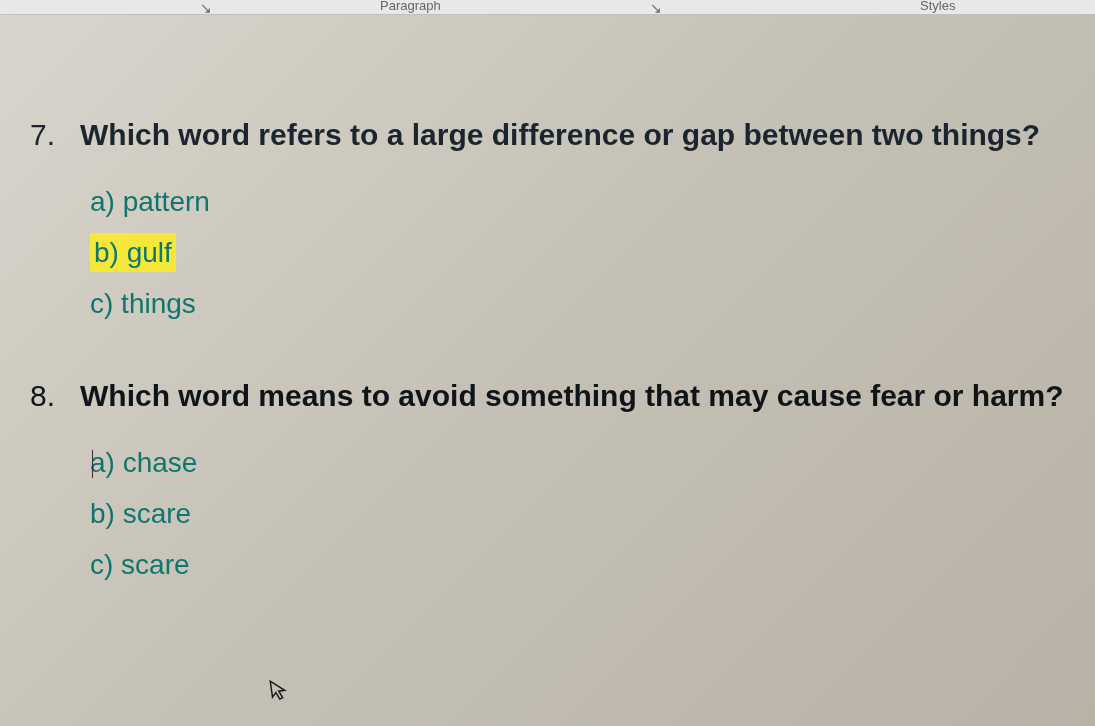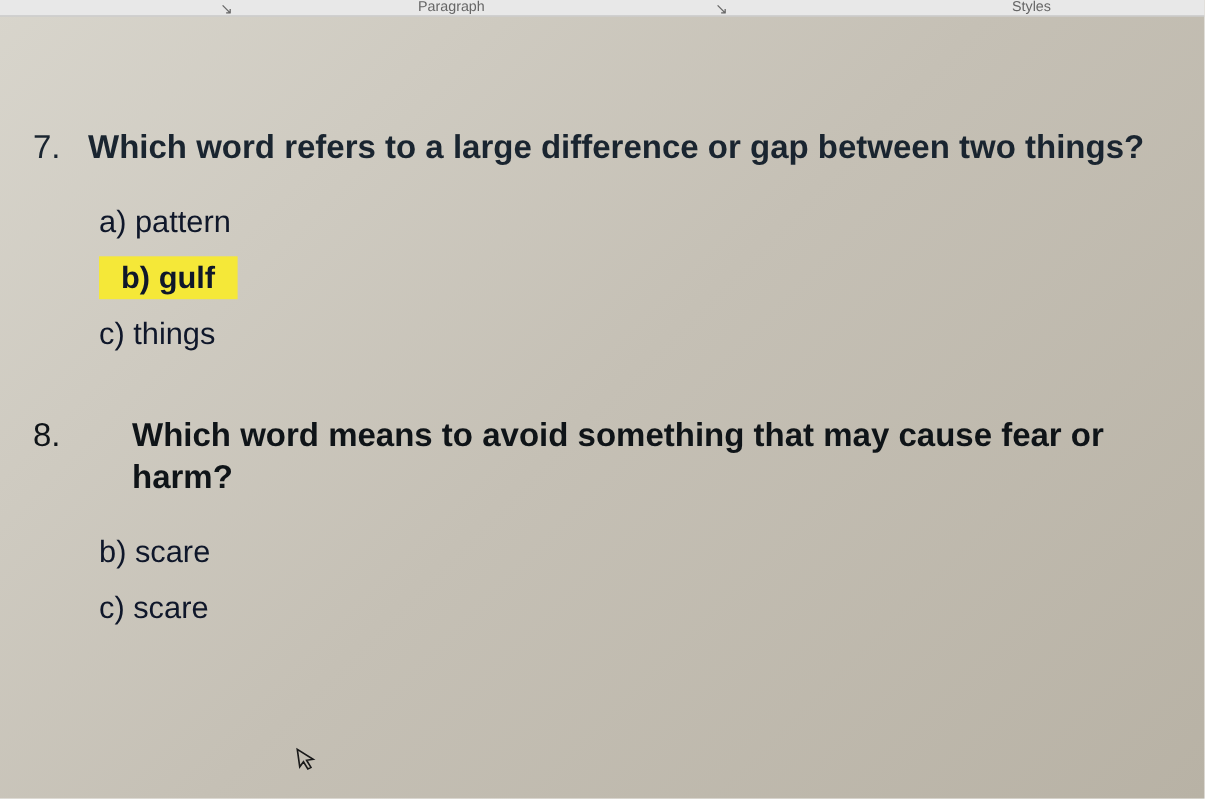--- a/index.html
+++ b/index.html
@@ -72,29 +72,29 @@
       font-size: 30px;
       font-weight: 700;
       color: #1a2530;
       line-height: 1.3;
     }
     .options {
       padding-left: 60px;
     }
     .option {
       font-size: 28px;
-      color: #0f172a;
+      color: #0f766e;
       margin-bottom: 12px;
       line-height: 1.4;
       display: inline-block;
     }
     .option.highlighted {
       background: #f5e838;
-      font-weight: 700;
-      padding: 0 20px;
+      font-weight: 400;
+      padding: 0 4px;
     }
     .cursor-caret {
       display: inline-block;
       width: 1px;
       height: 28px;
       background: #333;
       vertical-align: middle;
       margin-right: -1px;
       position: relative;
       left: 2px;
@@ -102,21 +102,20 @@
     .mouse-cursor {
       position: absolute;
       bottom: 18px;
       left: 270px;
       font-size: 22px;
       color: #222;
       transform: rotate(-8deg);
     }
     .q8 .question-text {
       color: #0f1418;
-      margin-left: 40px;
     }
     .q8 .question-number {
       color: #0f1418;
     }
   </style>
 </head>
 <body>
 
 <div class="ribbon-top">
   <span class="ribbon-launcher-1">↘</span>
@@ -138,20 +137,21 @@
       <div><span class="option">c) things</span></div>
     </div>
   </div>
 
   <div class="question-block q8">
     <div class="question-line">
       <span class="question-number">8.</span>
       <span class="question-text">Which word means to avoid something that may cause fear or harm?</span>
     </div>
     <div class="options">
+      <div><span class="option"><span class="cursor-caret"></span><span>a) chase</span></span></div>
       <div><span class="option">b) scare</span></div>
       <div><span class="option">c) scare</span></div>
     </div>
   </div>
 
 </div>
 
 <div class="mouse-cursor">
   <svg width="20" height="24" viewBox="0 0 20 24">
     <path d="M2 2 L2 18 L6 14 L9 21 L12 20 L9 13 L15 13 Z" fill="none" stroke="#1a1a1a" stroke-width="1.5"></path>

